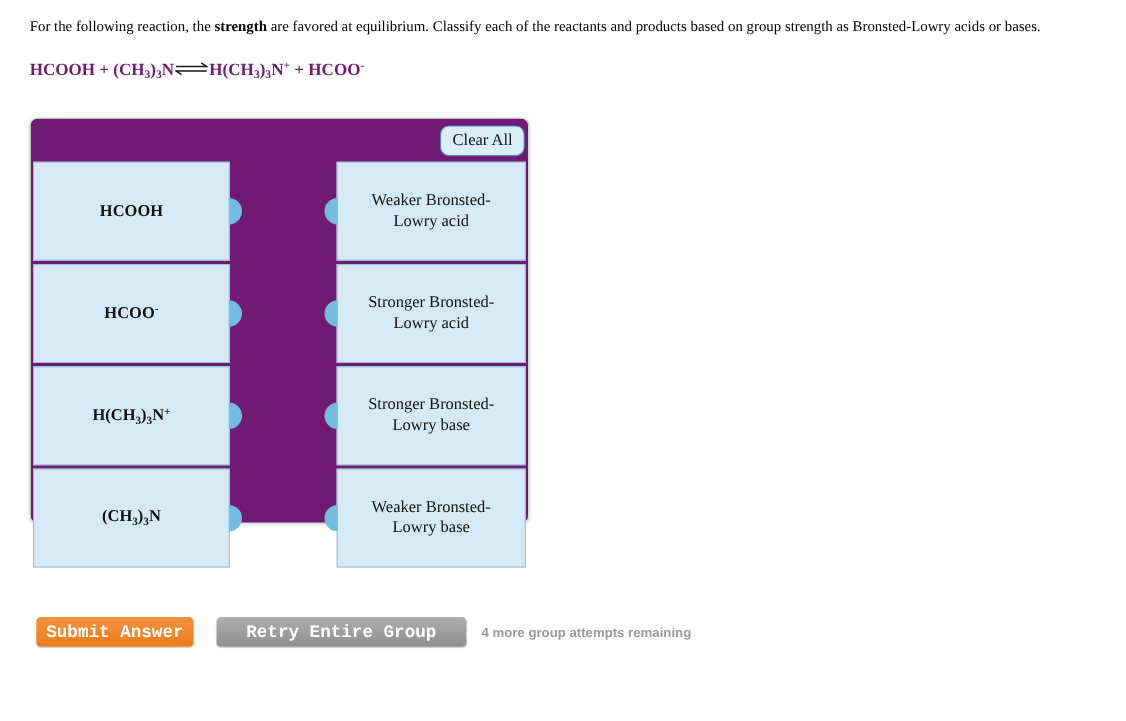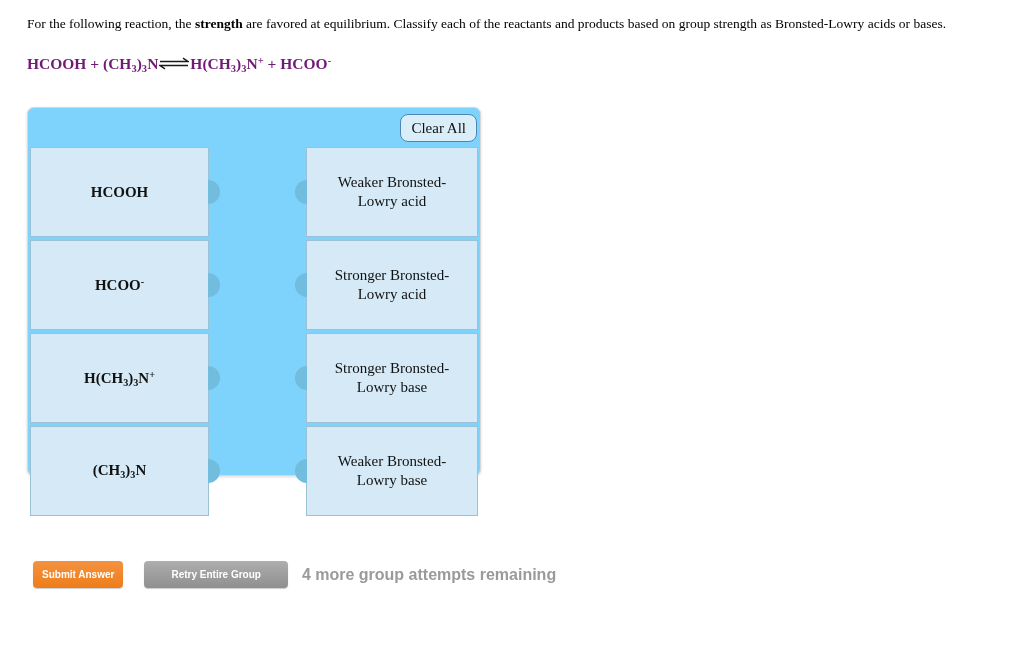--- a/index.html
+++ b/index.html
@@ -10,21 +10,21 @@
             font-size:13.5px;color:#000;white-space:nowrap;overflow:hidden;}
   .question b{font-weight:bold;}
 
   .equation{position:absolute;left:27px;top:55px;margin:0;
             font-size:15.5px;font-weight:bold;color:#701a75;}
   .equation sub{font-size:68%;vertical-align:-3px;}
   .equation sup{font-size:68%;vertical-align:5px;}
   .eq-arrow{display:inline-block;vertical-align:-1px;margin:0 1px;}
 
   .panel{position:absolute;left:27px;top:107px;width:454px;height:369px;
-         box-sizing:border-box;background:#7dd3fc;border:1px solid #d8d8d8;
+         box-sizing:border-box;background:#701a75;border:1px solid #d8d8d8;
          border-radius:7px;box-shadow:0 1px 3px rgba(0,0,0,.15);}
   .panel-header{display:flex;justify-content:flex-end;height:39px;
                 padding:6px 3px 0 0;box-sizing:border-box;}
   .clear-all{font-family:"Liberation Serif",serif;font-size:15px;color:#111;
              background:#daeefa;border:1px solid #4c87b8;border-radius:8px;
              padding:3px 10px;height:28px;cursor:pointer;}
 
   .rows{padding:0 2px;}
   .match-row{display:flex;justify-content:space-between;height:90px;margin-bottom:3px;}
   .term-box,.category-box{position:relative;box-sizing:border-box;
@@ -38,25 +38,25 @@
   .category-label{font-size:15px;color:#111;text-align:center;line-height:1.25;
                   padding:0 16px;}
 
   .connector{position:absolute;top:50%;width:12px;height:24px;background:#72bcdd;}
   .connector-right{right:-12px;transform:translateY(-50%);border-radius:0 12px 12px 0;}
   .connector-left{left:-12px;transform:translateY(-50%);border-radius:12px 0 0 12px;}
 
   .footer{position:absolute;left:33px;top:561px;display:flex;align-items:center;
           font-family:"Liberation Sans",sans-serif;}
   .btn{height:27px;border:none;border-radius:4px;color:#fff;font-weight:bold;
-       font-size:10px;font-family:Liberation Sans, sans-serif;cursor:pointer;
+       font-size:16px;font-family:Liberation Mono, monospace;cursor:pointer;
        box-shadow:0 1px 1px rgba(0,0,0,.2);}
   .submit{background:linear-gradient(#f4923f,#ee7d19);padding:0 9px;margin-right:21px;}
   .retry{background:linear-gradient(#aeaeae,#8f8f8f);padding:0 27px;margin-right:14px;}
-  .attempts{color:#9a9a9a;font-weight:bold;font-size:16px;}
+  .attempts{color:#9a9a9a;font-weight:bold;font-size:12px;}
 </style>
 </head>
 <body>
 
 <div class="page">
 
   <p class="question"><span>For the following reaction, the </span><b>strength</b><span> are favored at equilibrium. Classify each of the reactants and products based on group strength as Bronsted-Lowry acids or bases.</span></p>
 
   <p class="equation">HCOOH + (CH<sub>3</sub>)<sub>3</sub>N<span class="eq-arrow"><svg width="30" height="13" viewBox="0 0 30 13">
           <path d="M1 4.5 H29 L24 1.2" fill="none" stroke="#1a1a1a" stroke-width="1.4"></path>

